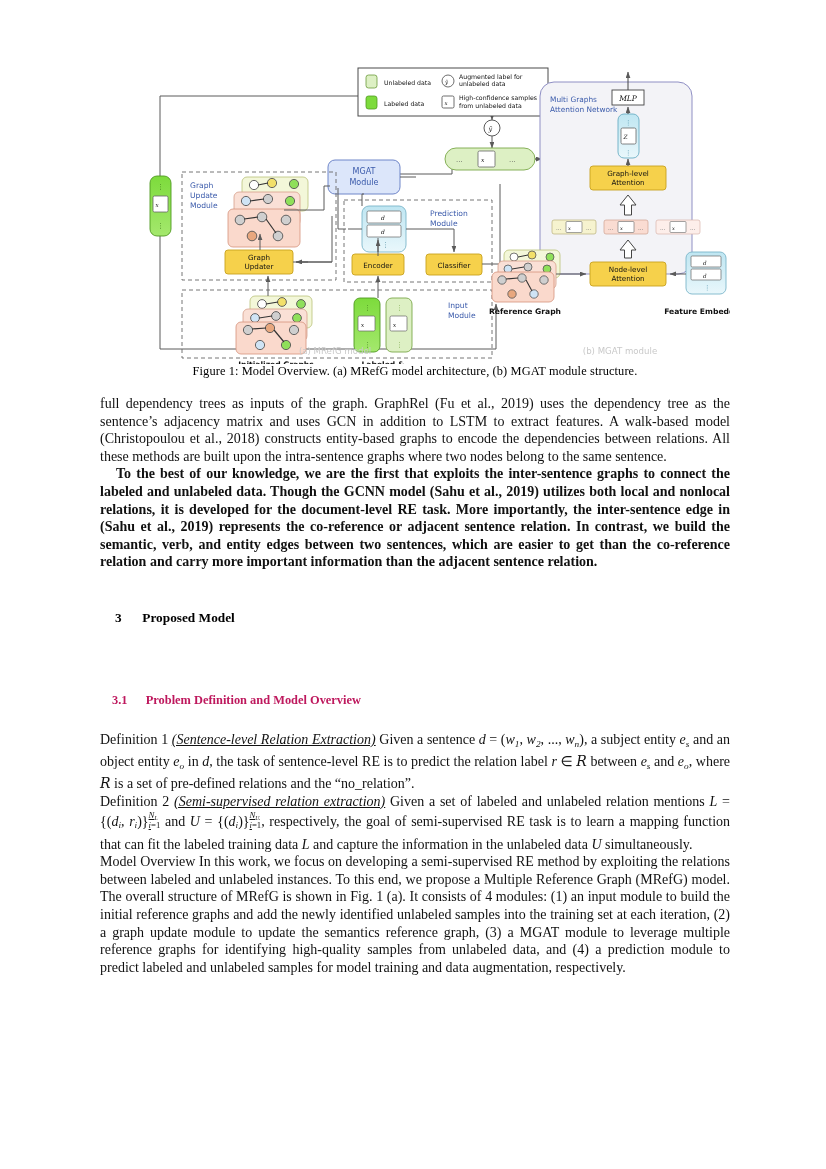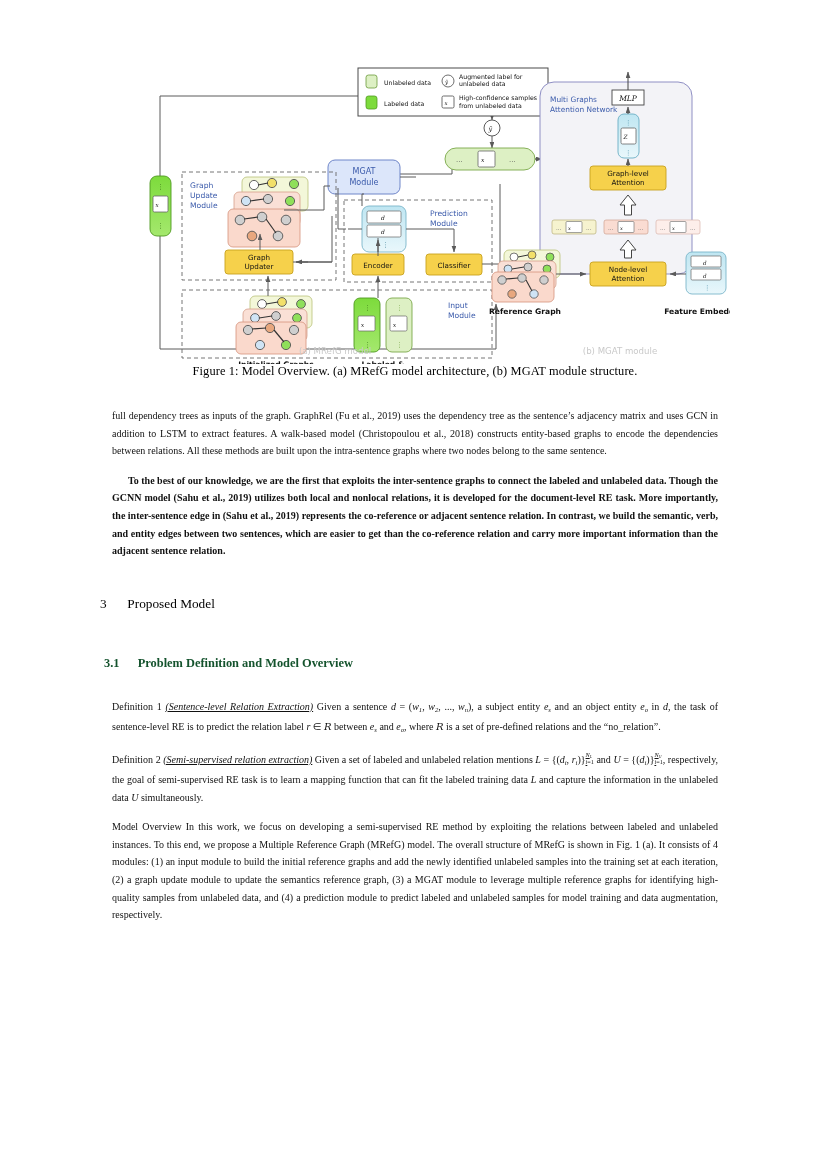--- a/index.html
+++ b/index.html
@@ -13,30 +13,30 @@
   
   .figure-wrap{position:relative;height:300px;margin-top:64px;}
   .fig-svg{position:absolute;left:0;top:0;}
   .fig-caption{
     font-size:12.4px;text-align:center;color:#000;
     letter-spacing:.1px;
   }
 
   
   p.body{
-    font-size:10px;line-height:17.6px;text-align:justify;
-    margin:12px;color:#111;
+    font-size:14px;line-height:17.6px;text-align:justify;
+    margin:0;color:#111;
     -webkit-hyphens:none;hyphens:none;
   }
   p.body.indent{text-indent:16px;font-weight:bold;}
   h2.sec{
-    font-size:13.3px;font-weight:normal;margin:0;color:#000;
+    font-size:13.3px;font-weight:bold;margin:15px;color:#000;
   }
   h3.subsec{
-    font-size:12.4px;font-weight:bold;margin:4px;color:#14532d;
+    font-size:12.4px;font-weight:bold;margin:12px;color:#be185d;
   }
   .sp-lg{height:24px;}
   .sp-md{height:16px;}
   .sp-sm{height:11px;}
   .runin{font-weight:normal;}
   i{font-style:italic;text-decoration:underline;}
   .mt{font-family:"Liberation Serif",serif;font-style:italic;}
   .cal{font-family:"DejaVu Serif",serif;font-style:italic;}
   sub{font-size:.66em;vertical-align:-.28em;font-style:italic;}
   .stack{display:inline-block;vertical-align:-.18em;text-align:left;

